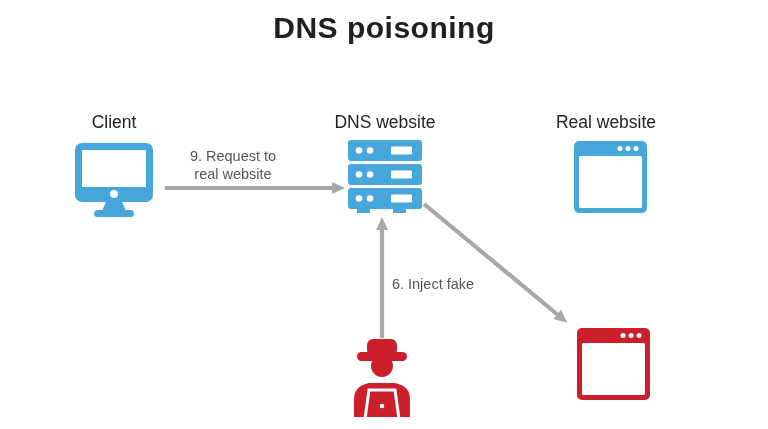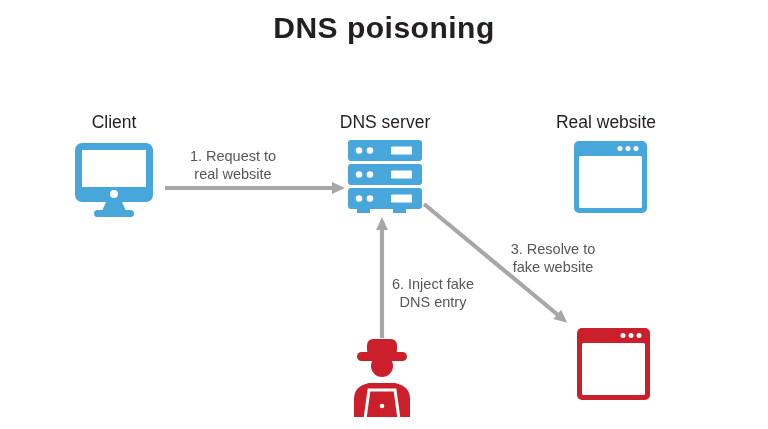--- a/index.html
+++ b/index.html
@@ -69,34 +69,29 @@
       <marker id="ah" markerUnits="userSpaceOnUse" markerWidth="15" markerHeight="15" refX="2" refY="7.5" orient="auto">
         <path class="fill-arrow" d="M1,1.5 L14,7.5 L1,13.5 Z"></path>
       </marker>
     </defs>
     <path class="arrow-line" marker-end="url(#ah)" d="M165,188 L333,188"></path>
     <path class="arrow-line" marker-end="url(#ah)" d="M382,338 L382,229"></path>
     <path class="arrow-line" marker-end="url(#ah)" d="M424,204 L558,315"></path>
   </svg>
 
   <div class="node-label label-client">Client</div>
-  <div class="node-label label-dns">DNS server</div>
+  <div class="node-label label-dns">DNS website</div>
   <div class="node-label label-real">Real website</div>
 
   <div class="step-text step-1">
-    <div>1. Request to</div>
+    <div>9. Request to</div>
     <div>real website</div>
   </div>
   <div class="step-text step-2">
     <div>6. Inject fake</div>
-    <div>DNS entry</div>
-  </div>
-  <div class="step-text step-3">
-    <div>3. Resolve to</div>
-    <div>fake website</div>
   </div>
 
   <svg class="icon icon-monitor" viewBox="0 0 78 74">
     <rect class="fill-blue" x="0" y="0" width="78" height="59" rx="7"></rect>
     <rect class="fill-white" x="7" y="7" width="64" height="37"></rect>
     <circle class="fill-white" cx="39" cy="51" r="4"></circle>
     <path class="fill-blue" d="M31,59 h16 l4,9 h-24 z"></path>
     <rect class="fill-blue" x="19" y="67" width="40" height="7" rx="3.5"></rect>
   </svg>
 

